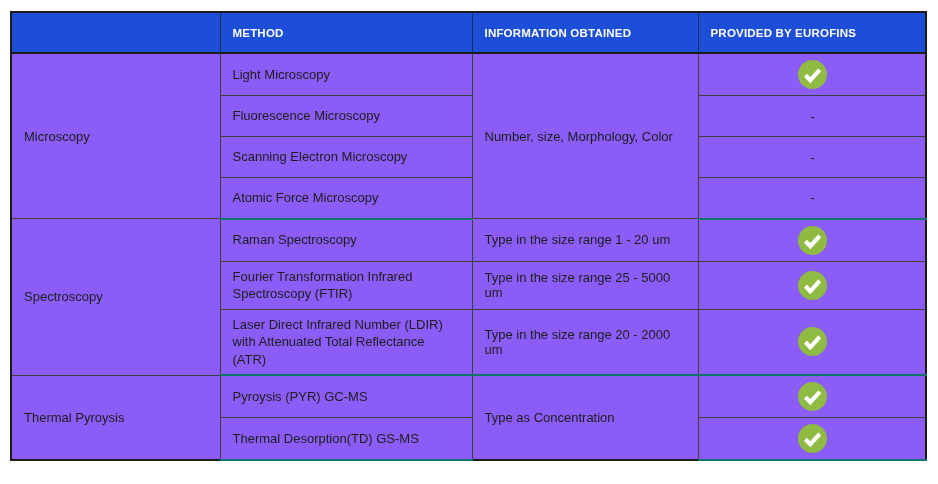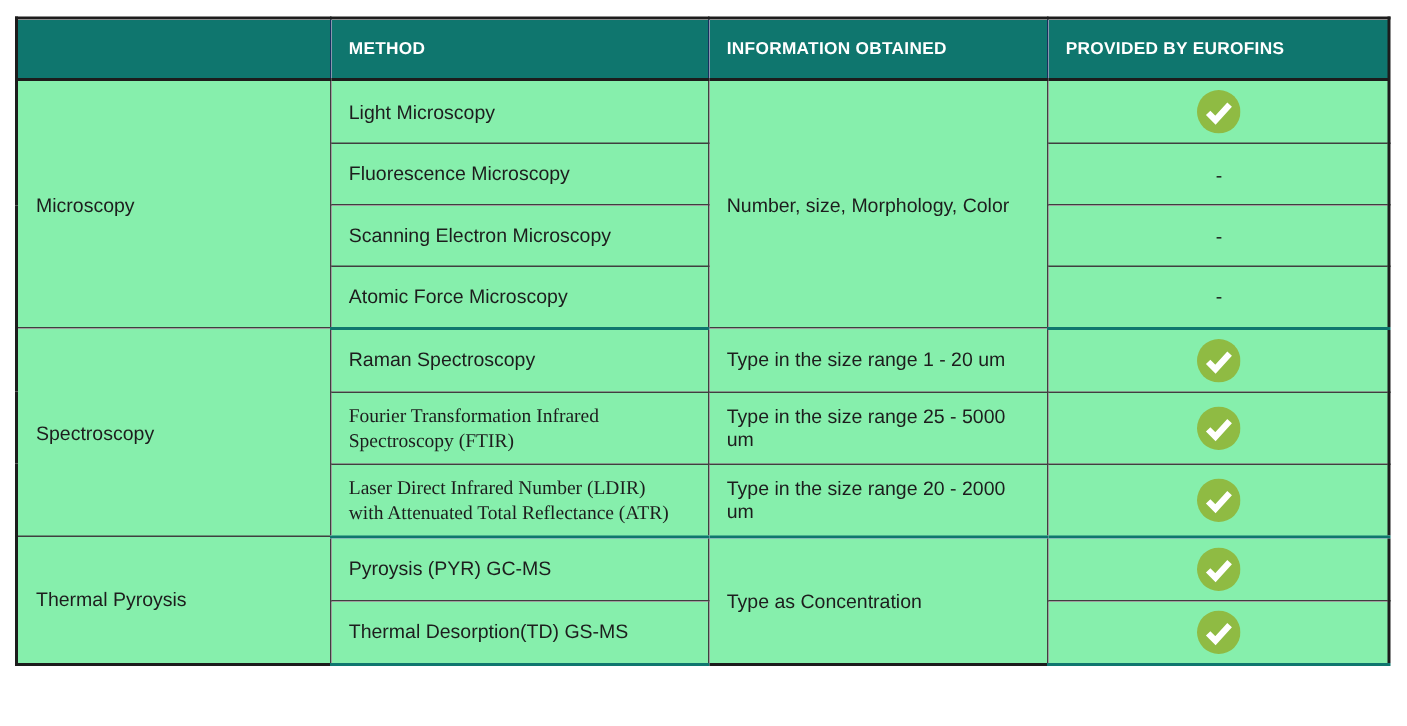--- a/index.html
+++ b/index.html
@@ -28,48 +28,48 @@
   table.analysis th,
   table.analysis td {
     border: 1px solid #3f3f3f;
     padding: 6px 10px 6px 12px;
     font-size: 13px;
     color: #1d1d1d;
     vertical-align: middle;
     overflow: hidden;
   }
   table.analysis thead th {
-    background: #0f766e;
+    background: #1d4ed8;
     color: #ffffff;
     font-weight: bold;
     font-size: 11.5px;
     letter-spacing: 0.2px;
     text-align: left;
     height: 41px;
     border-color: #15305e;
     border-bottom: 2px solid #1c1c1c;
   }
-  table.analysis td { height: 41px; background: #86efac; }
+  table.analysis td { height: 41px; background: #8b5cf6; }
   td.cat {
     font-weight: normal;
     font-size: 13.5px;
     color: #111111;
   }
   td.method { white-space: pre-line; line-height: 1.35; }
   td.info { }
   td.provided { text-align: center; padding: 5px 6px; }
   tr.section-end td { border-bottom: 2px solid #0f766e; }
   .check-icon {
     display: inline-block;
     width: 29px;
     height: 29px;
     vertical-align: middle;
   }
   .dash { font-size: 13px; color: #1d1d1d; }
-  td.row-ftir, td.row-ldir { height: 56px; font-family: Liberation Serif, serif; }
+  td.row-ftir, td.row-ldir { height: 56px; }
 </style>
 </head>
 <body>
 
 <div class="canvas">
   <table class="analysis">
     <colgroup>
       <col style="width:209px">
       <col style="width:252px">
       <col style="width:226px">

